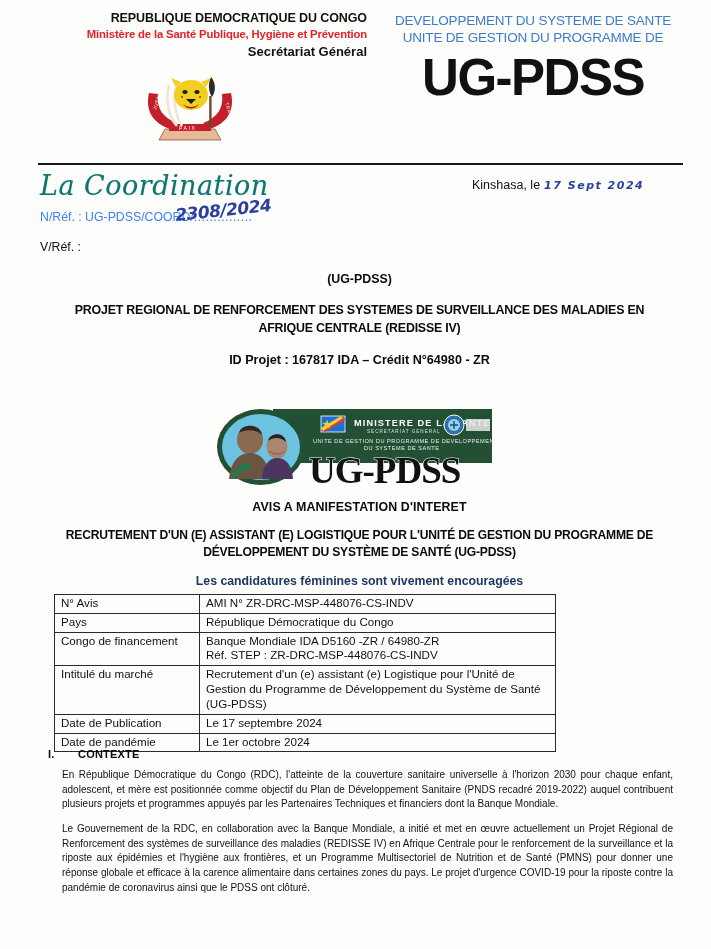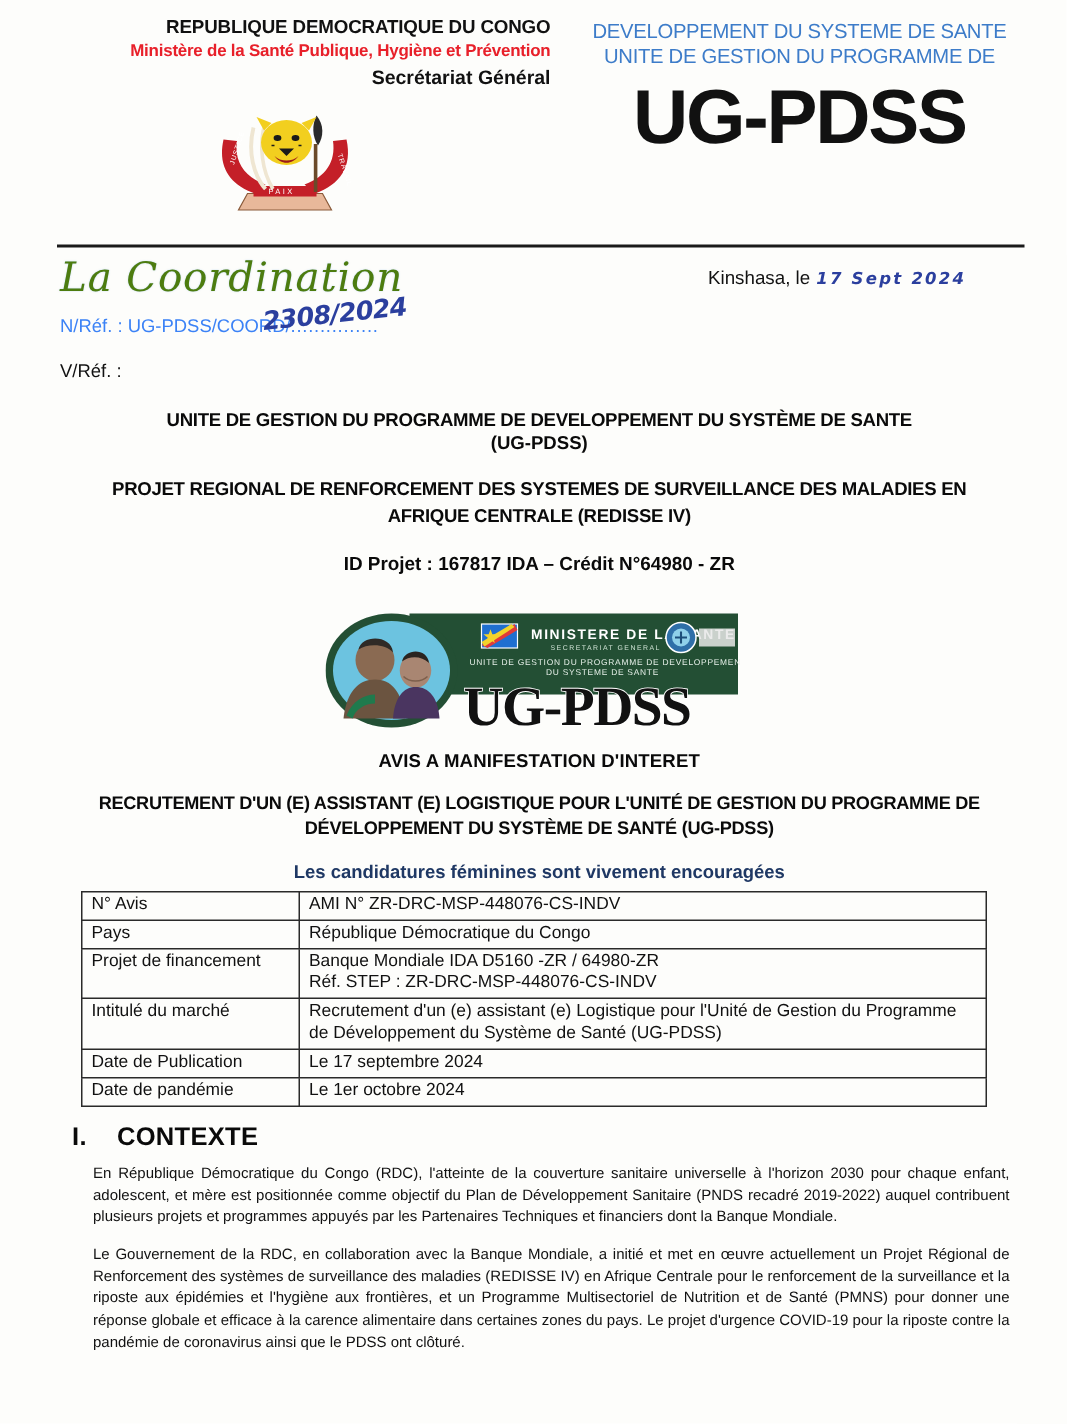--- a/index.html
+++ b/index.html
@@ -102,21 +102,21 @@
     right: 0;
     height: 92px;
   }
   .coordination {
     position: absolute;
     left: 40px;
     top: 2px;
     font-family: "DejaVu Serif", serif;
     font-style: italic;
     font-size: 27px;
-    color: #4d7c0f;
+    color: #0f766e;
     letter-spacing: 0.5px;
     text-shadow: 0 0 1px rgba(99,166,222,0.5);
   }
   .kinshasa {
     position: absolute;
     left: 472px;
     top: 10px;
     font-size: 12.5px;
     color: #111;
   }
@@ -232,21 +232,21 @@
     font-weight: bold;
     color: #1f3864;
     margin-top: 13px;
   }
 
   
   table.info {
     position: absolute;
     top: 594px;
     left: 54px;
-    width: 604px;
+    width: 502px;
     border-collapse: collapse;
     font-size: 11.6px;
     color: #111;
   }
   table.info td {
     border: 1px solid #2a2a2a;
     padding: 1px 5px 2px 6px;
     vertical-align: top;
     line-height: 1.28;
   }
@@ -254,21 +254,21 @@
   table.info td.v { width: auto; }
 
   
   .section {
     position: absolute;
     top: 748px;
     left: 48px;
     right: 38px;
   }
   .sec-head {
-    font-size: 17px;
+    font-size: 11px;
     font-weight: bold;
     letter-spacing: 0.2px;
     margin-bottom: 8px;
   }
   .sec-head .num { display: inline-block; width: 30px; }
   .para {
     font-size: 10px;
     line-height: 1.47;
     text-align: justify;
     margin: 0 0 10px 0;
@@ -339,21 +339,20 @@
 
     <div class="nref">
       <span>N/Réf. : UG-PDSS/COORD/</span><span class="dots">...............</span>
     </div>
     <div class="hw-ref">2308/2024</div>
 
     <div class="vref">V/Réf. :</div>
   </div>
 
   <div class="titles">
-    <div class="t-main">UNITE DE GESTION DU PROGRAMME DE DEVELOPPEMENT DU SYSTÈME DE SANTE</div>
     <div class="t-abbr">(UG-PDSS)</div>
     <div class="t-projet">PROJET REGIONAL DE RENFORCEMENT DES SYSTEMES DE SURVEILLANCE DES MALADIES EN AFRIQUE CENTRALE (REDISSE IV)</div>
     <div class="t-id">ID Projet : 167817 IDA – Crédit N°64980 - ZR</div>
   </div>
 
   <div class="logo-wrap">
     <div class="logo">
       <svg width="277" height="82" viewBox="0 0 277 82">
 
         <rect x="56" y="2" width="219" height="54" fill="#234f34"></rect>
@@ -403,21 +402,21 @@
     <tbody>
       <tr>
         <td class="k">N° Avis</td>
         <td class="v">AMI N° ZR-DRC-MSP-448076-CS-INDV</td>
       </tr>
       <tr>
         <td class="k">Pays</td>
         <td class="v">République Démocratique du Congo</td>
       </tr>
       <tr>
-        <td class="k">Projet de financement</td>
+        <td class="k">Congo de financement</td>
         <td class="v">Banque Mondiale IDA D5160 -ZR / 64980-ZR<br>Réf. STEP : ZR-DRC-MSP-448076-CS-INDV</td>
       </tr>
       <tr>
         <td class="k">Intitulé du marché</td>
         <td class="v">Recrutement d'un (e) assistant (e) Logistique pour l'Unité de Gestion du Programme de Développement du Système de Santé (UG-PDSS)</td>
       </tr>
       <tr>
         <td class="k">Date de Publication</td>
         <td class="v">Le 17 septembre 2024</td>
       </tr>

